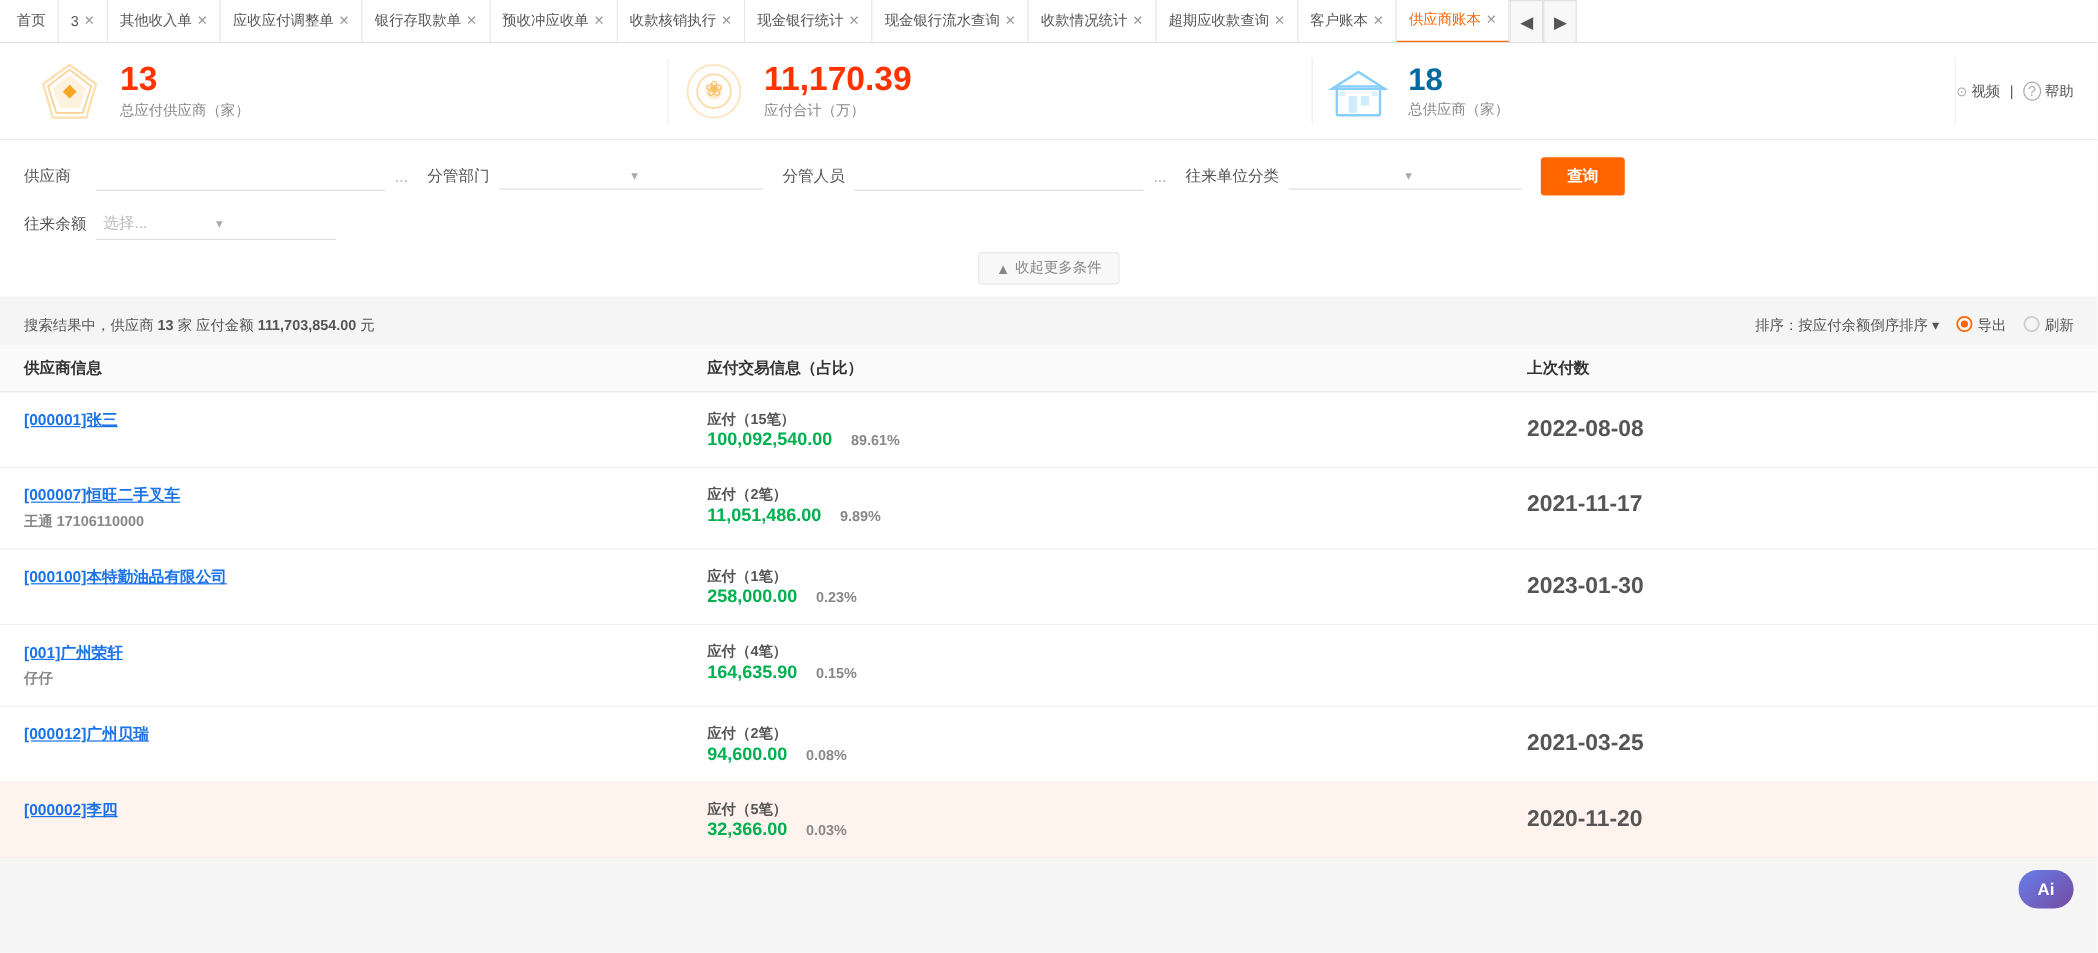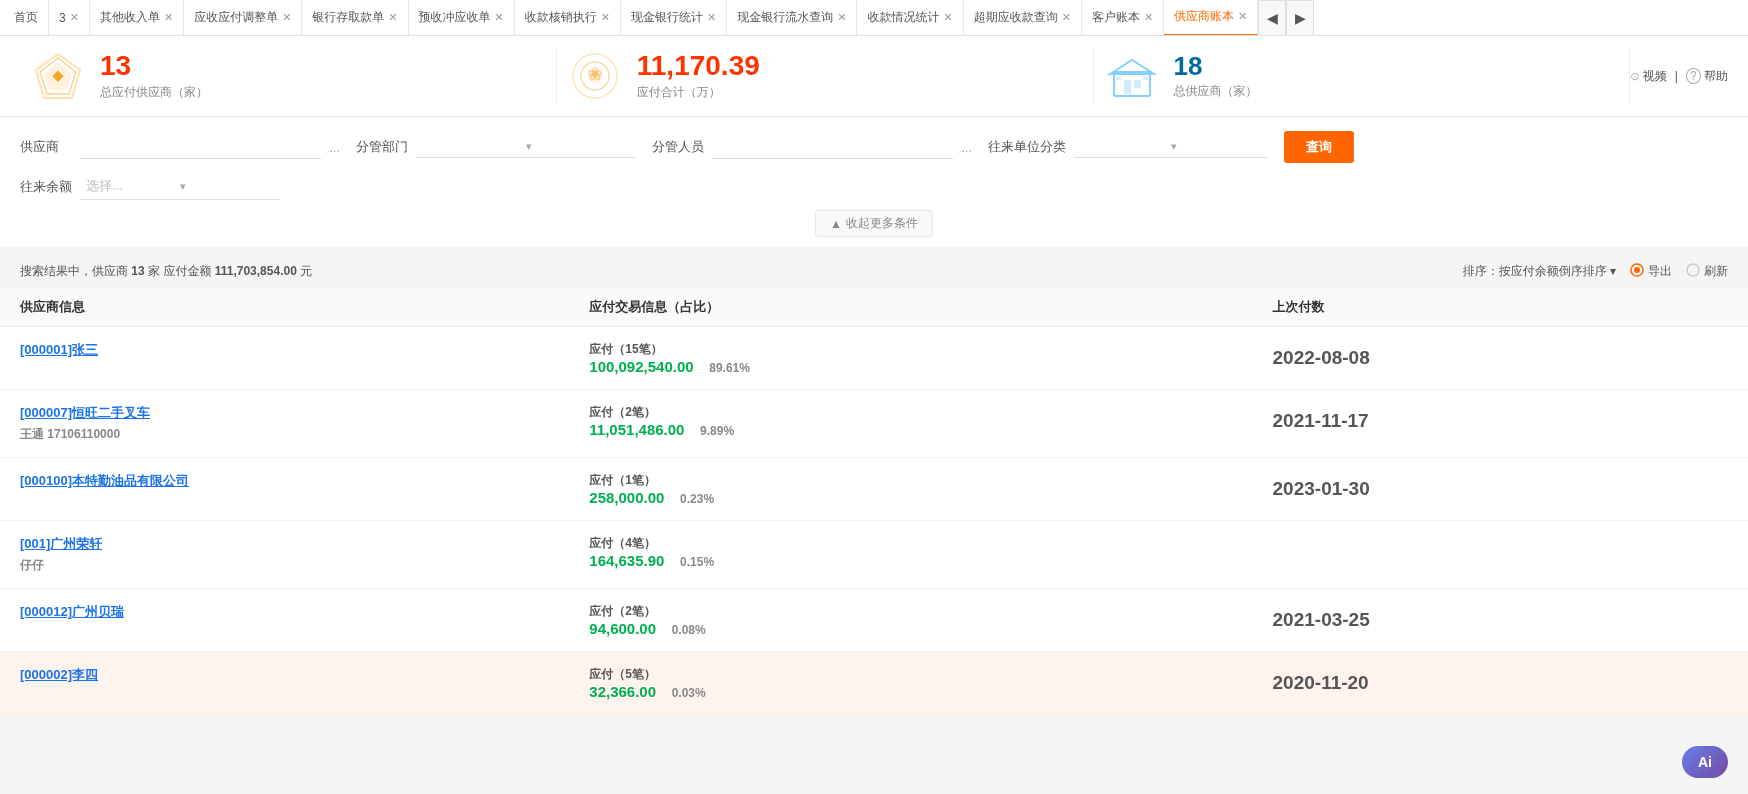--- a/index.html
+++ b/index.html
@@ -193,21 +193,21 @@
     .supplier-sub { font-size: 12px; color: #888; margin-top: 4px; }
 
     .trans-label { font-size: 12px; color: #555; }
     .trans-amount { font-size: 15px; font-weight: bold; color: #00b050; cursor: pointer; }
     .trans-percent { font-size: 12px; color: #888; margin-left: 12px; }
 
     
     .ai-badge {
       position: fixed;
       right: 20px;
-      bottom: 16px;
+      bottom: 37px;
       background: linear-gradient(135deg, #667eea, #764ba2);
       color: #fff;
       padding: 8px 16px;
       border-radius: 20px;
       font-size: 14px;
       font-weight: bold;
       cursor: pointer;
     }
   </style>
 </head>

